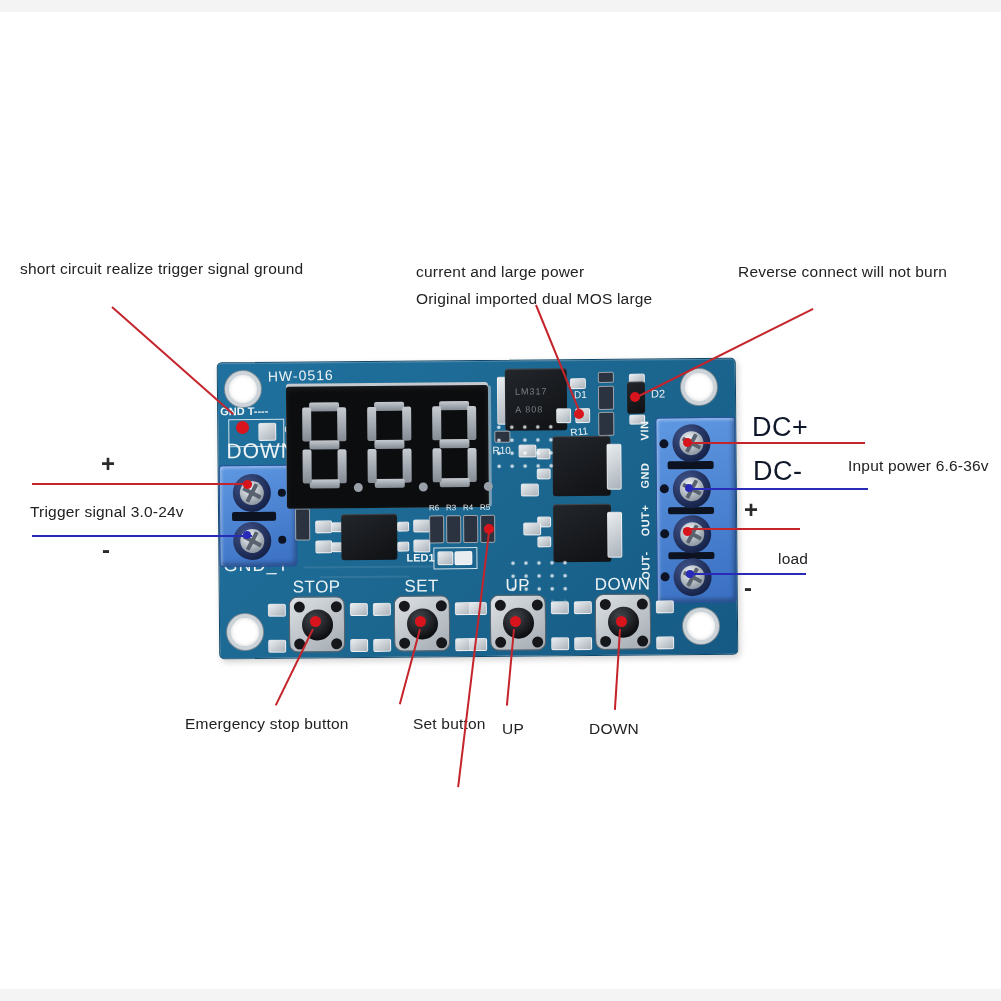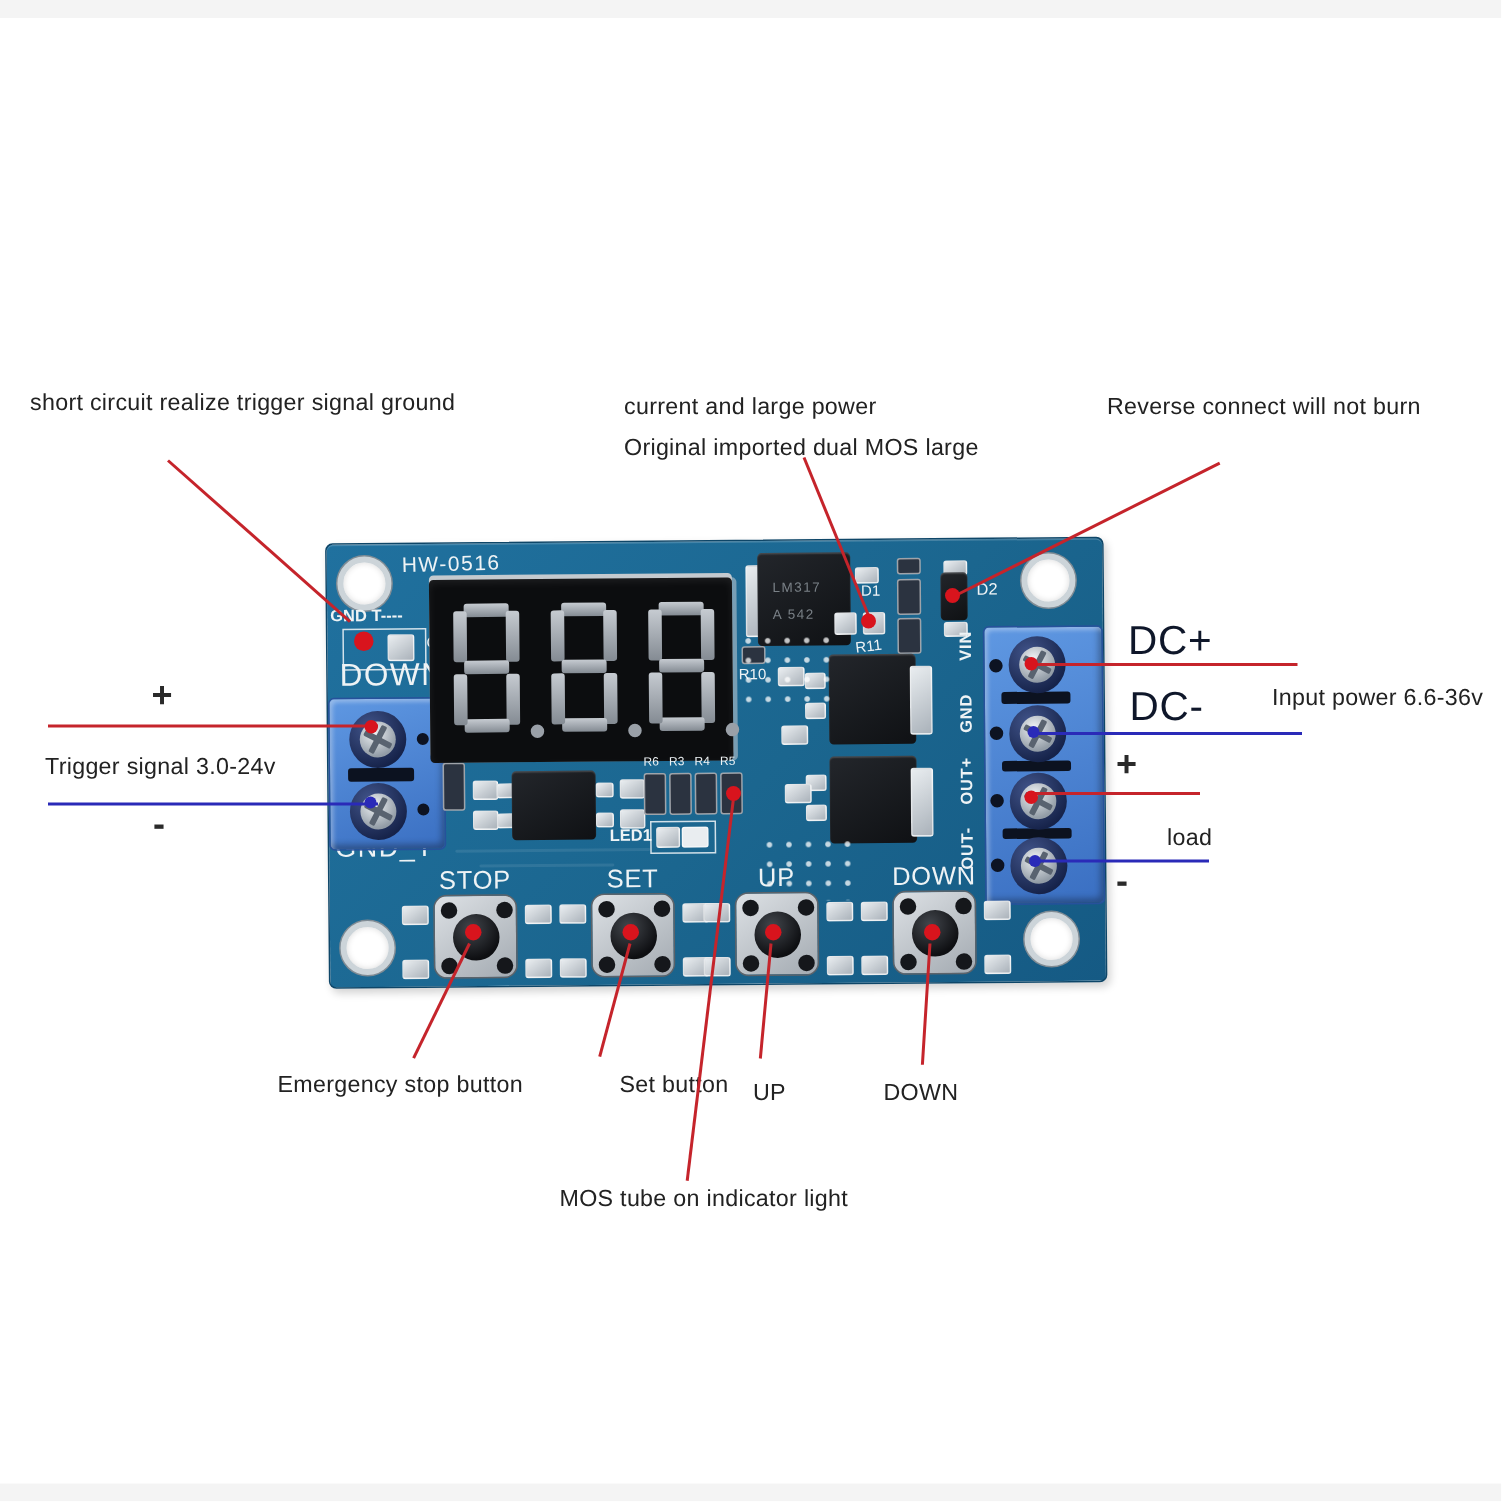--- a/index.html
+++ b/index.html
@@ -95,21 +95,20 @@
   <div class="ann big" style="left:753px;top:456px;">DC-</div>
   <div class="ann" style="left:848px;top:452px;">Input power 6.6-36v</div>
   <div class="ann sym" style="left:744px;top:496px;">+</div>
   <div class="ann" style="left:778px;top:545px;">load</div>
   <div class="ann sym" style="left:744px;top:574px;">-</div>
 
   <div class="ann" style="left:185px;top:710px;">Emergency stop button</div>
   <div class="ann" style="left:368px;top:710px;margin-left:45px;">Set button</div>
   <div class="ann" style="left:502px;top:715px;">UP</div>
   <div class="ann" style="left:589px;top:715px;">DOWN</div>
-  <div class="ann" style="left:373px;top:786px;">MOS tube on indicator light</div>
 
   <div id="board">
 
     <div class="hole" style="left:7px;top:8px;"></div>
     <div class="hole" style="left:463px;top:10px;"></div>
     <div class="hole" style="left:7px;top:251px;"></div>
     <div class="hole" style="left:463px;top:249px;"></div>
 
     <div class="silk" style="left:50px;top:5px;font-size:14px;letter-spacing:1px;transform:rotate(-1deg);">HW-0516</div>
     <div class="silk" style="left:2px;top:42px;font-size:11px;font-weight:bold;">GND T----</div>
@@ -165,21 +164,21 @@
           <span class="seg v e"></span>
           <span class="seg v f"></span>
         <span class="seg h g"></span>
           <span class="dp"></span>
       </div>
     </div>
 
     <div class="pad" style="left:279px;top:16px;width:12px;height:46px;"></div>
     <div class="chip" style="left:287px;top:8px;width:62px;height:62px;">
       <div class="chiptext" style="left:10px;top:18px;">LM317</div>
-      <div class="chiptext" style="left:10px;top:36px;">A 542</div>
+      <div class="chiptext" style="left:10px;top:36px;">A 808</div>
     </div>
     <div class="pad" style="left:352px;top:18px;width:14px;height:9px;"></div>
     <div class="silk" style="left:356px;top:29px;font-size:10px;">D1</div>
     <div class="pad" style="left:338px;top:48px;width:13px;height:13px;"></div>
     <div class="pad" style="left:357px;top:48px;width:13px;height:13px;"></div>
     <div class="silk" style="left:352px;top:66px;font-size:10px;transform:rotate(-6deg);">R11</div>
 
     <div class="smd" style="left:380px;top:12px;width:14px;height:9px;"></div>
     <div class="smd" style="left:380px;top:26px;width:14px;height:22px;"></div>
     <div class="smd" style="left:380px;top:52px;width:14px;height:22px;"></div>

